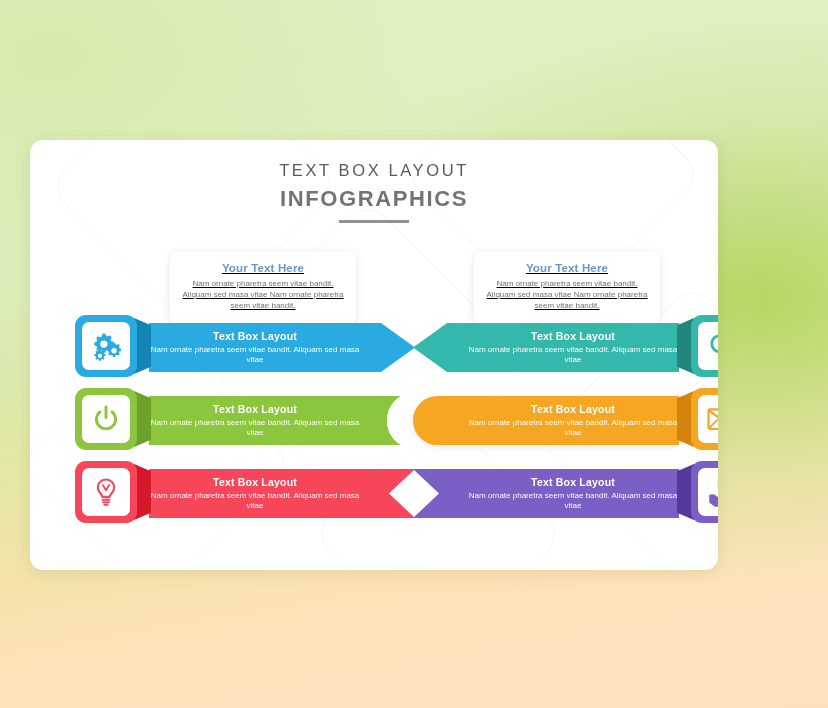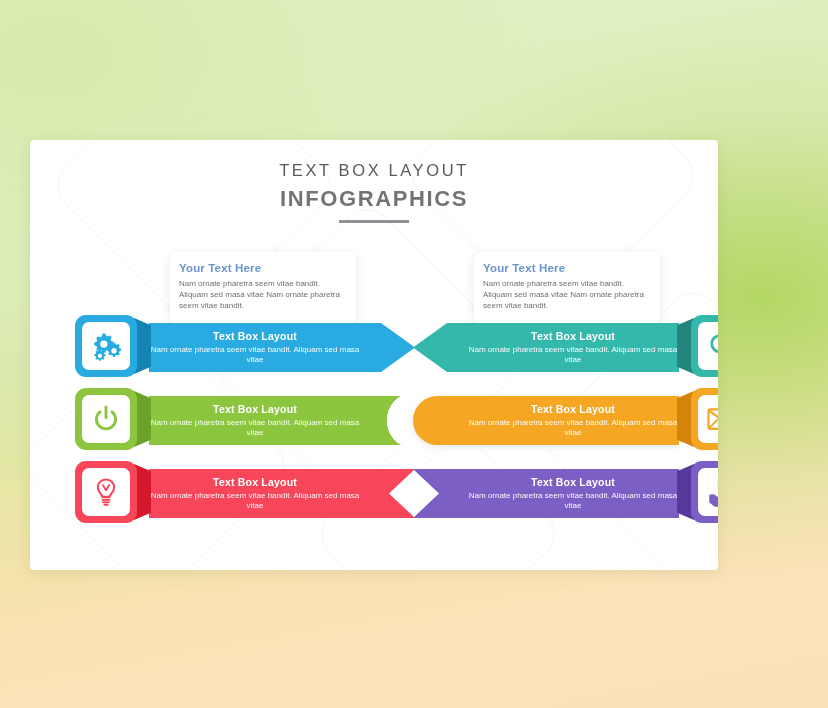--- a/index.html
+++ b/index.html
@@ -24,21 +24,21 @@
         #fbe2b4 76%,
         #fce3bb 86%,
         #fbe1b9 100%);
   }
 
   
   #panel {
     position:absolute; left:30px; top:140px;
     width:688px; height:430px;
     background:#ffffff;
-    border-radius:4px;
+    border-radius:13px;
     box-shadow:0 3px 16px rgba(90,110,60,0.13);
     overflow:hidden;
   }
   .watermark {
     position:absolute;
     border:1.6px solid #f4f6f8;
     transform:rotate(45deg);
     border-radius:26px;
     pointer-events:none;
   }
@@ -60,21 +60,21 @@
   }
   #title-rule {
     width:70px; height:2.5px; background:#8f9196; margin:8px auto 0;
   }
 
   
   .info-card {
     position:absolute; top:112px; width:186px; height:72px;
     background:#ffffff; border-radius:6px;
     box-shadow:0 2px 9px rgba(110,125,145,0.20);
-    padding:10px 9px 0;
+    text-align:center; padding:10px 9px 0;text-decoration:underline;
   }
   #card-left  { left:140px; }
   #card-right { left:444px; }
   .info-title {
     font-size:11.5px; font-weight:700; color:#6b94cc; letter-spacing:.15px;
   }
   .info-body {
     margin-top:4px; font-size:8px; line-height:11px; color:#6d7075;
   }
 

